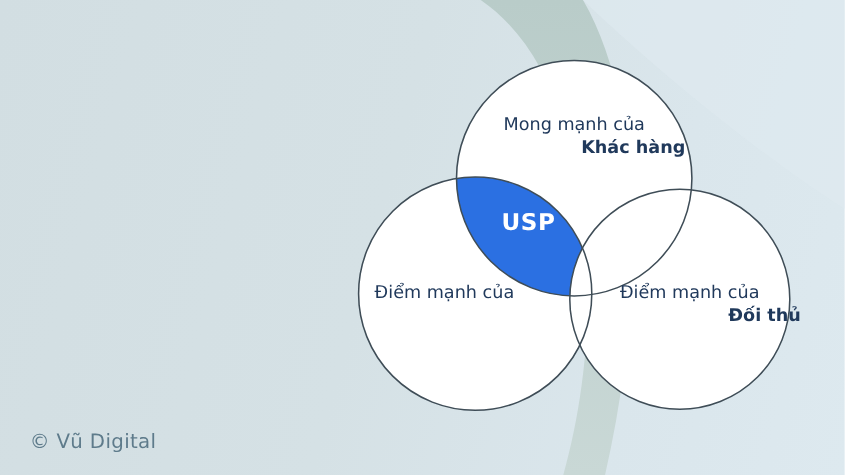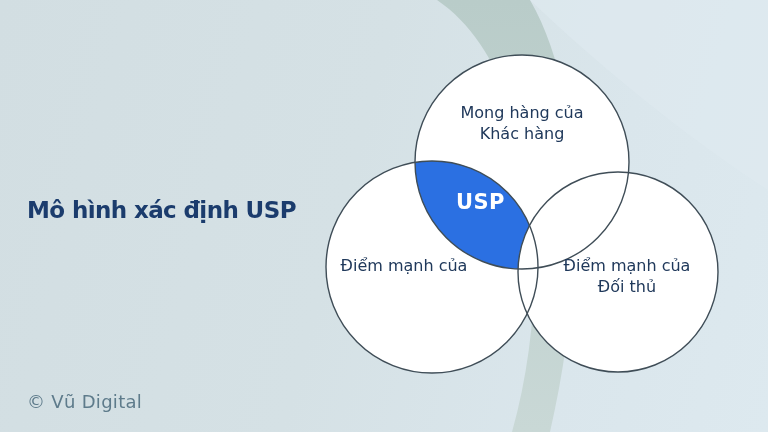--- a/index.html
+++ b/index.html
@@ -24,21 +24,21 @@
   }
   .circle-label {
     position: absolute;
     width: 202px;
     text-align: center;
     font-size: 16px;
     line-height: 21px;
     color: #20395b;
     white-space: nowrap;
   }
-  .circle-label .line2 { font-weight: 400; }
+  .circle-label .line2 { font-weight: 700; text-align: right; }
   .label-customer   { left: 421px; top: 102px; }
   .label-you        { left: 303px; top: 255px; }
   .label-competitor { left: 526px; top: 255px; }
   .usp-label {
     position: absolute;
     left: 429px;
     top: 190px;
     width: 76px;
     text-align: right;
     font-size: 21px;
@@ -83,24 +83,23 @@
       <circle cx="522" cy="162" r="107" fill="#2b70e2"></circle>
     </g>
 
     <circle cx="618" cy="272" r="100" fill="#ffffff"></circle>
 
     <circle cx="522" cy="162" r="107" fill="none" stroke="#3f4d57" stroke-width="1.4"></circle>
     <circle cx="432" cy="267" r="106" fill="none" stroke="#3f4d57" stroke-width="1.4"></circle>
     <circle cx="618" cy="272" r="100" fill="none" stroke="#3f4d57" stroke-width="1.4"></circle>
   </svg>
 
-  <div class="slide-title">Mô hình xác định USP</div>
 
   <div class="circle-label label-customer">
-    <div class="line1">Mong hàng của</div>
+    <div class="line1">Mong mạnh của</div>
     <div class="line2">Khác hàng</div>
   </div>
 
   <div class="usp-label">USP</div>
 
   <div class="circle-label label-you">
     <div class="line1">Điểm mạnh của</div>
   </div>
 
   <div class="circle-label label-competitor">

